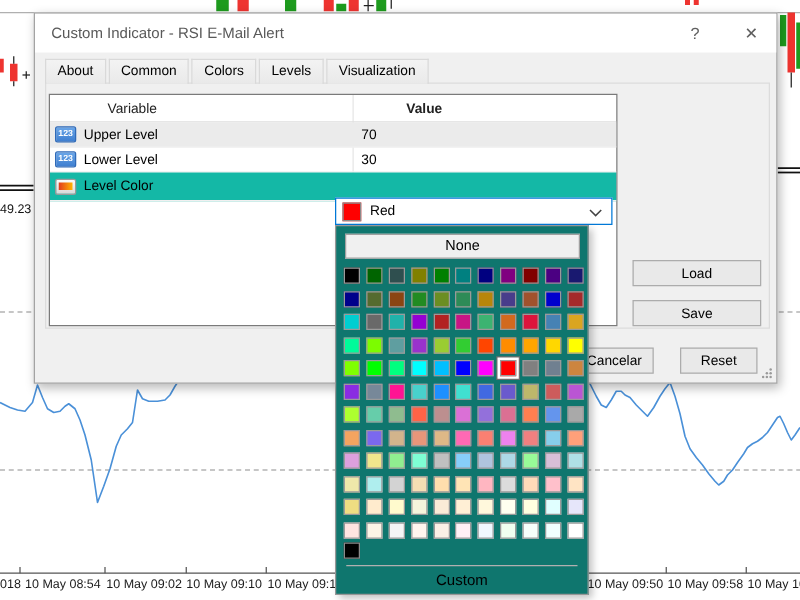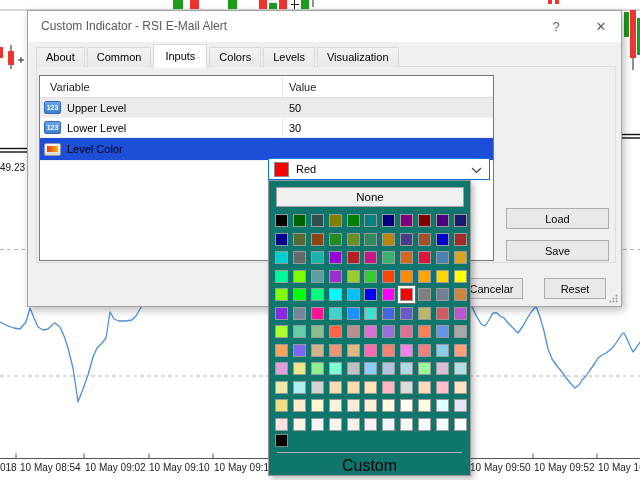--- a/index.html
+++ b/index.html
@@ -22,25 +22,25 @@
   .tab{height:20px;line-height:19px;padding:0 9px;background:linear-gradient(#f3f3f3,#e9e9e9);
        border:1px solid #d9d9d9;border-bottom:none;margin-right:2px;font-size:11px;white-space:nowrap;}
   .tab.active{height:24px;line-height:22px;background:#fff;padding:0 11px;margin-bottom:-1px;
        border:1px solid #d9d9d9;border-bottom:1px solid #fff;}
   .tabpage{position:absolute;left:8px;top:55px;width:580px;height:197px;background:#f0f0f0;border:1px solid #dcdcdc;}
 
   
   .ptable{position:absolute;left:11px;top:64px;width:455px;height:186px;background:#fff;border:1px solid #7a7a7a;}
   .coldiv{position:absolute;left:242px;top:0;bottom:0;width:1px;background:#e6e6e6;}
   .thead{position:relative;height:22px;border-bottom:1px solid #dedede;}
-  .thead span{position:absolute;top:0;line-height:22px;color:#222;}
-  .col-var{left:10px;} .col-val{left:249px;}
+  .thead span{position:absolute;top:0;line-height:22px;color:#222;margin-left:36px;}
+  .col-var{left:10px;} .col-val{left:249px;font-weight:bold;}
   .trow{position:relative;height:20px;display:flex;align-items:center;border-bottom:1px solid #f0f0f0;}
   .trow.shaded{background:#ebebeb;}
-  .trow.selected{background:#1d4ed8;height:23px;}
+  .trow.selected{background:#14b8a6;height:23px;}
   .row-icon{margin-left:4px;width:17px;height:13px;flex:0 0 17px;}
   .icon-123{background:linear-gradient(#6aa6e8,#3f7fd0);border:1px solid #2f6ab8;border-radius:2px;
             color:#fff;font-size:7px;font-weight:bold;text-align:center;line-height:12px;}
   .icon-color{border:1px solid #9a9a9a;border-radius:2px;background:linear-gradient(#fbfbfb,#d8d8d8);position:relative;}
   .icon-color:after{content:"";position:absolute;left:2px;top:2px;width:11px;height:6px;
             background:linear-gradient(90deg,#e23a1f,#ffb400);}
   .row-var{margin-left:6px;white-space:nowrap;}
   .row-val{position:absolute;left:249px;white-space:nowrap;}
 
   .btn{position:absolute;background:#e9e9e9;border:1px solid #acacac;font-size:11px;
@@ -62,21 +62,21 @@
   .dropdown{position:absolute;left:268px;top:180px;width:203px;height:296px;background:#0f766e;
             border:1px solid #979797;box-shadow:3px 3px 6px rgba(0,0,0,.25);z-index:7;}
   .none-btn{position:absolute;left:7px;top:6px;width:188px;height:20px;background:#f0f0f0;
             border:1px solid #a0a0a0;font-size:11.5px;font-family:inherit;text-align:center;padding:0;}
   .palette{position:absolute;left:6px;top:33px;display:grid;grid-template-columns:repeat(11,13px);
            grid-auto-rows:13px;gap:5.5px 4.9px;}
   .swatch{width:13px;height:13px;border:1px solid #9a9a9a;}
   .swatch.sel{position:relative;z-index:1;box-shadow:0 0 0 2px #fff,0 0 0 3px #6e6e6e;}
   .custom-swatch{position:absolute;left:6px;top:253px;width:13px;height:13px;border:1px solid #8a8a8a;}
   .dd-divider{position:absolute;left:8px;right:8px;top:271px;border-top:1px solid #b0b0b0;}
-  .custom-label{position:absolute;left:0;right:0;top:276px;text-align:center;font-size:16px;}
+  .custom-label{position:absolute;left:0;right:0;top:276px;text-align:center;font-size:12px;}
 </style>
 </head>
 <body>
 
 <div class="screen">
 
   <svg id="bg-svg" width="640" height="480">
       <line x1="0" y1="10" x2="640" y2="10" stroke="#b0b0b0" stroke-width="1"></line>
       <line x1="0" y1="249.5" x2="640" y2="249.5" stroke="#b4b4b4" stroke-width="1.2" stroke-dasharray="4 3"></line>
       <line x1="0" y1="376" x2="640" y2="376" stroke="#b4b4b4" stroke-width="1.2" stroke-dasharray="4 3"></line>
@@ -119,53 +119,52 @@
       <line x1="533" y1="453.5" x2="533" y2="458.5" stroke="#555555" stroke-width="1"></line>
       <line x1="597" y1="453.5" x2="597" y2="458.5" stroke="#555555" stroke-width="1"></line>
     </svg>
   <div id="axis-labels">
       <span class="axis-label" style="left: 0px;">018</span>
       <span class="axis-label" style="left: 20px;">10 May 08:54</span>
       <span class="axis-label" style="left: 85px;">10 May 09:02</span>
       <span class="axis-label" style="left: 149px;">10 May 09:10</span>
       <span class="axis-label" style="left: 214px;">10 May 09:1</span>
       <span class="axis-label" style="left: 470px;">10 May 09:50</span>
-      <span class="axis-label" style="left: 534px;">10 May 09:52</span>
+      <span class="axis-label" style="left: 534px;">10 May 09:58</span>
       <span class="axis-label" style="left: 598px;">10 May 10</span>
     </div>
   <div class="price-label">49.23</div>
 
   <div class="dialog">
     <div class="titlebar">
       <span class="title">Custom Indicator - RSI E-Mail Alert</span>
       <span class="cap-btn help-btn">?</span>
       <span class="cap-btn close-btn">✕</span>
     </div>
 
     <div class="tabbar" id="tabbar">
         <div class="tab">About</div>
         <div class="tab">Common</div>
-        <div class="tab active">Inputs</div>
         <div class="tab">Colors</div>
         <div class="tab">Levels</div>
         <div class="tab">Visualization</div>
       </div>
     <div class="tabpage"></div>
 
     <div class="ptable">
       <div class="coldiv"></div>
       <div class="thead">
         <span class="col-var">Variable</span>
         <span class="col-val">Value</span>
       </div>
       <div id="rows">
           <div class="trow shaded">
             <span class="row-icon icon-123">123</span>
             <span class="row-var">Upper Level</span>
-            <span class="row-val">50</span>
+            <span class="row-val">70</span>
           </div>
           <div class="trow">
             <span class="row-icon icon-123">123</span>
             <span class="row-var">Lower Level</span>
             <span class="row-val">30</span>
           </div>
           <div class="trow selected">
             <span class="row-icon icon-color"></span>
             <span class="row-var">Level Color</span>
             <span class="row-val"></span>

